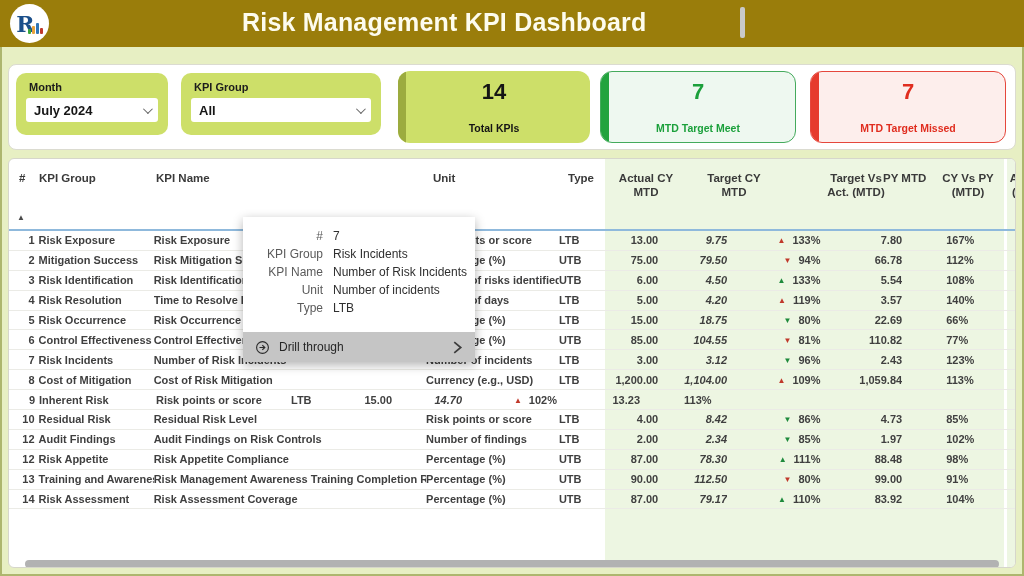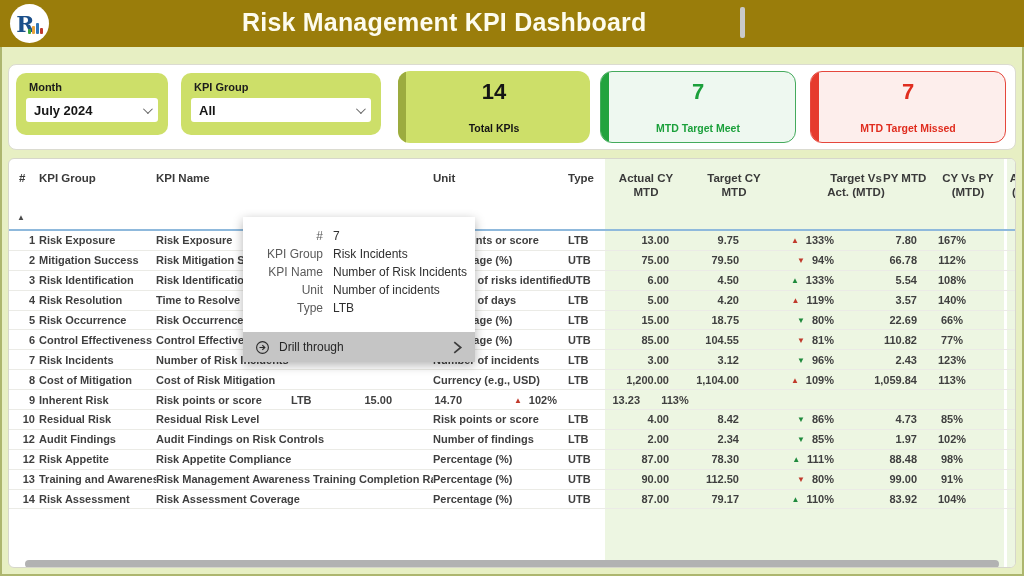--- a/index.html
+++ b/index.html
@@ -59,22 +59,22 @@
   .th-x { left:1000px; width:10px; overflow:hidden; }
   .sort-ind { position:absolute; left:8px; top:54px; font-size:8px; color:#4a4a4a; }
   .hline { position:absolute; left:0; top:70px; width:100%; height:2px; background:#8fb9dc; }
 
   .rows { position:absolute; left:0; top:72px; width:100%; }
   .t-row { display:flex; align-items:center; height:19.9px; border-bottom:1px solid #ebebe6;
            font-size:11px; font-weight:bold; color:#3f3f3f; }
   .t-row > div { white-space:nowrap; overflow:hidden; }
   .c0{width:26px;text-align:right;} .c1{width:121px;padding-left:4px;} .c2{width:277px;}
   .c3{width:135px;} .c4{width:37px;}
-  .c5{width:64px;text-align:right;} .c6{width:70px;text-align:right;}
-  .c7{width:95px;text-align:right;} .c8{width:83px;text-align:right;} .c9{width:70px;text-align:center;}
+  .c5{width:64px;text-align:right;} .c6{width:70px;text-align:right;font-style:italic;}
+  .c7{width:95px;text-align:right;} .c8{width:83px;text-align:right;} .c9{width:70px;text-align:left;margin-left:44px;}
   .arr { display:inline-block; font-size:8px; margin-right:7px; transform:translateY(-1px); }
   .arr.red { color:#c0392b; } .arr.green { color:#1e8a3c; }
 
   .hscroll { position:absolute; left:16px; top:401px; width:974px; height:8px; background:#b2b2b2; border-radius:4px; }
 
   
   .tip { position:absolute; left:243px; top:217px; width:232px; background:#ffffff;
          box-shadow:0 3px 10px rgba(0,0,0,.3); z-index:5; }
   .tip-body { padding:13px 8px 12px 8px; }
   .tip-row { display:flex; margin-bottom:4.5px; font-size:12px; line-height:13.5px; }

